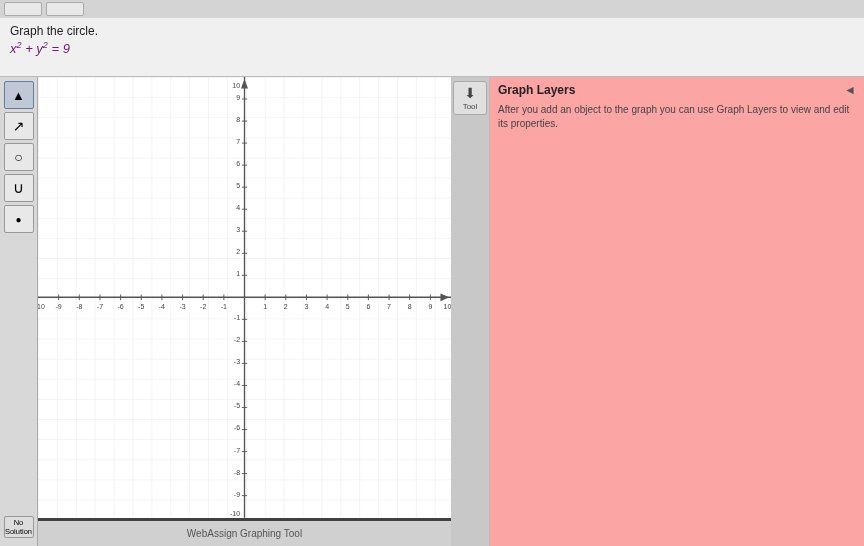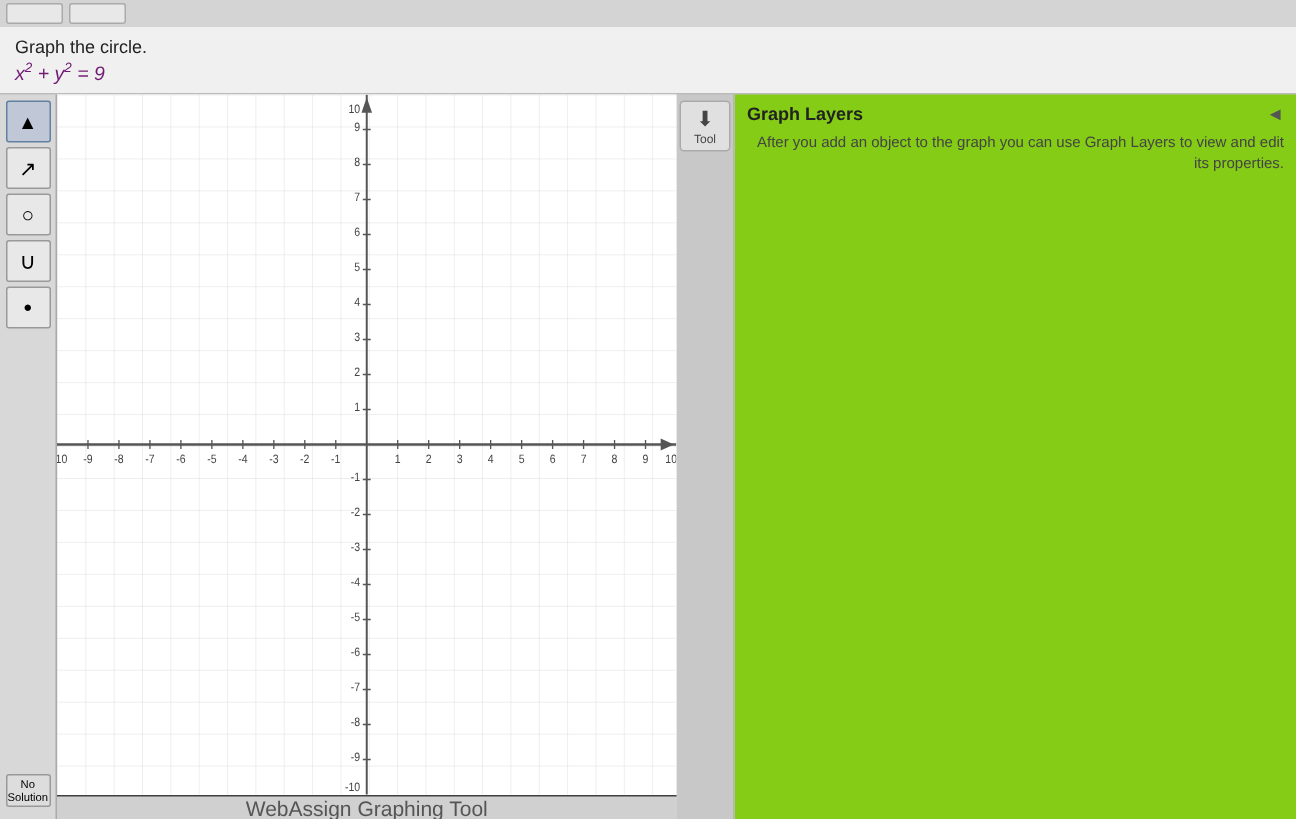--- a/index.html
+++ b/index.html
@@ -39,21 +39,21 @@
       top: 18px;
       left: 0;
       right: 0;
       bottom: 0;
       display: flex;
       flex-direction: column;
     }
 
     .problem-area {
       background: #f0f0f0;
-      padding: 6px 10px 6px 10px;
+      padding: 6px 10px 20px 10px;
       border-bottom: 1px solid #bbb;
     }
 
     .problem-title {
       font-size: 12px;
       color: #222;
       margin-bottom: 2px;
     }
 
     .problem-equation {
@@ -126,28 +126,28 @@
     }
 
     .graph-canvas {
       flex: 1;
       position: relative;
       background: white;
       overflow: hidden;
     }
 
     .graph-footer {
-      height: 16px;
+      height: 28px;
       background: #d0d0d0;
       display: flex;
       align-items: center;
       justify-content: center;
-      font-size: 14px;
+      font-size: 10px;
       color: #555;
-      border-top: 1px solid #404040;
+      border-top: 3px solid #404040;
     }
 
     
     .graph-svg {
       position: absolute;
       top: 0; left: 0;
       width: 100%;
       height: 100%;
     }
 
@@ -175,21 +175,21 @@
       color: #444;
     }
 
     .middle-strip {
       display: flex;
       flex: 1;
     }
 
     .graph-layers-panel {
       flex: 1;
-      background: #84cc16;
+      background: #fca5a5;
       border-left: 1px solid #bbb;
       padding: 6px 8px;
     }
 
     .gl-header {
       display: flex;
       align-items: center;
       justify-content: space-between;
       margin-bottom: 6px;
     }
@@ -203,21 +203,20 @@
     .gl-arrow {
       font-size: 12px;
       color: #555;
       cursor: pointer;
     }
 
     .gl-description {
       font-size: 10px;
       color: #444;
       line-height: 1.4;
-      text-align: right;
     }
   </style>
 </head>
 <body>
 
 <div class="top-bar">
   <button class="top-btn"></button>
   <button class="top-btn"></button>
 </div>
 

